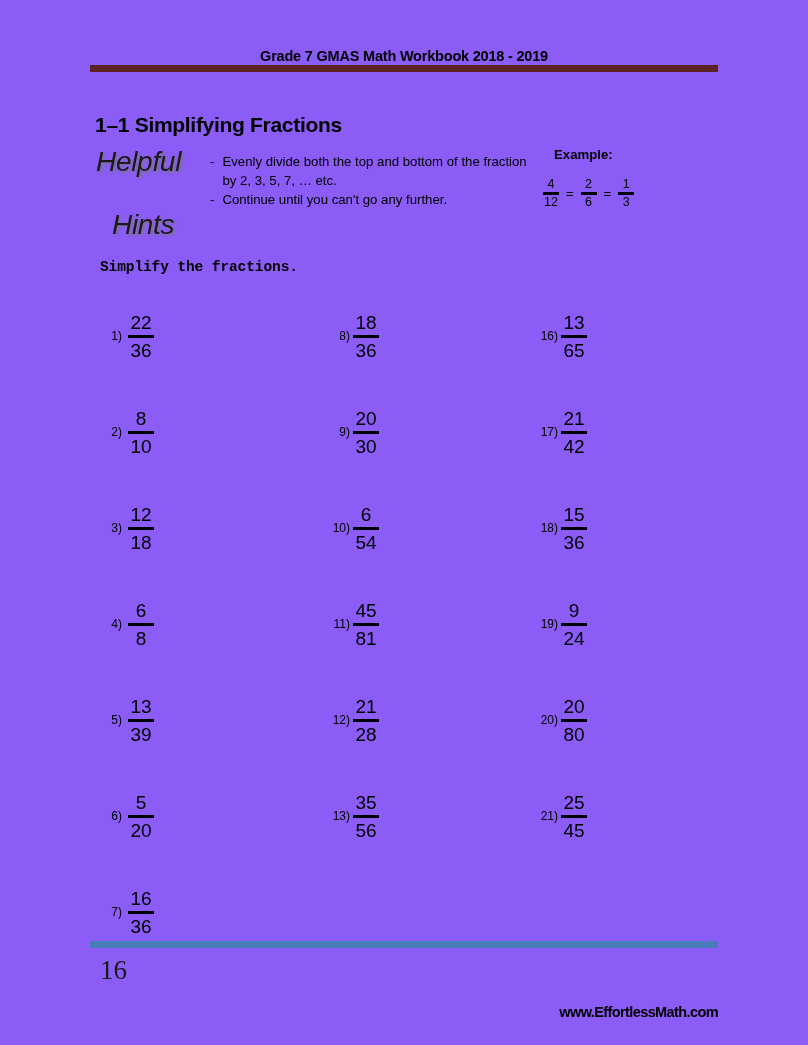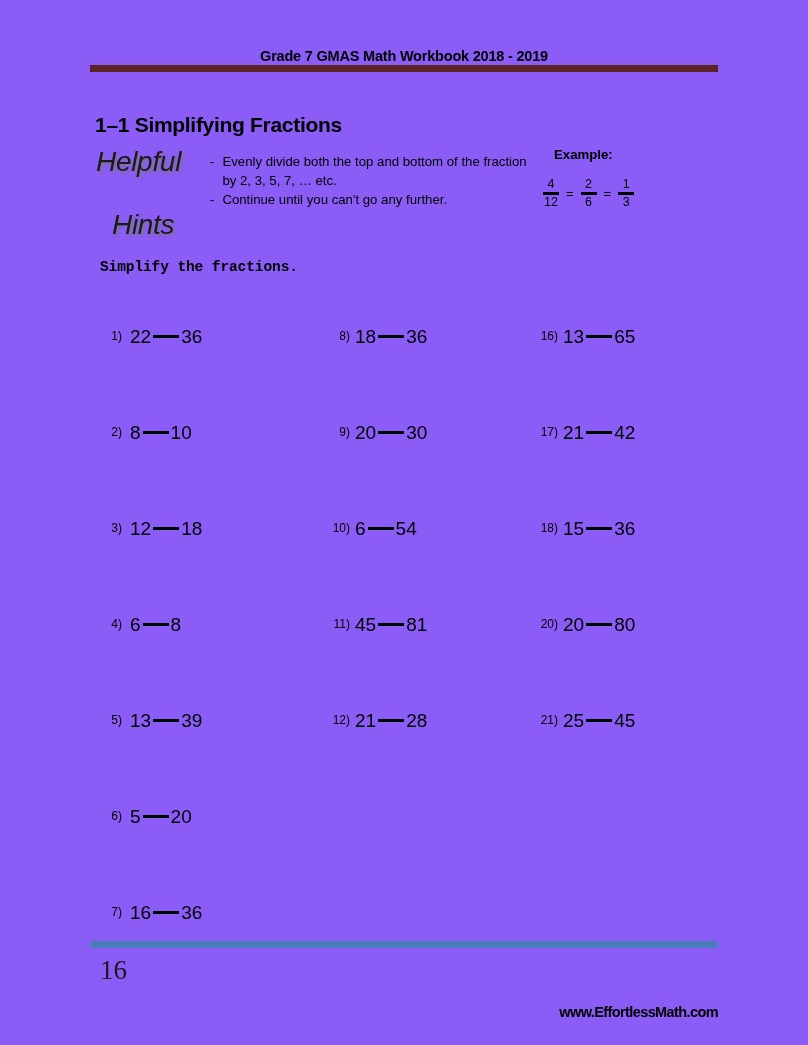--- a/index.html
+++ b/index.html
@@ -159,21 +159,21 @@
     text-align: right;
     padding-right: 6px;
     flex: 0 0 auto;
   }
   .col-2 .problem .pnum,
   .col-3 .problem .pnum { width: 28px; padding-right: 3px; }
 
   
   .frac {
     display: inline-flex;
-    flex-direction: row;
+    flex-direction: column;
     align-items: center;
     line-height: 1.0;
     font-size: 19px;
   }
   .frac .num { padding: 0 2px; }
   .frac .bar {
     display: block;
     width: 100%;
     min-width: 26px;
     height: 3px;
@@ -351,20 +351,28 @@
         </span>
       </div>
       <div class="problem">
         <span class="pnum">12)</span>
         <span class="frac">
           <span class="num">21</span>
           <span class="bar"></span>
           <span class="den">28</span>
         </span>
       </div>
+      <div class="problem">
+        <span class="pnum">13)</span>
+        <span class="frac">
+          <span class="num">35</span>
+          <span class="bar"></span>
+          <span class="den">56</span>
+        </span>
+      </div>
     </div>
 
     <div class="col col-3">
       <div class="problem">
         <span class="pnum">16)</span>
         <span class="frac">
           <span class="num">13</span>
           <span class="bar"></span>
           <span class="den">65</span>
         </span>
@@ -376,20 +384,28 @@
           <span class="bar"></span>
           <span class="den">42</span>
         </span>
       </div>
       <div class="problem">
         <span class="pnum">18)</span>
         <span class="frac">
           <span class="num">15</span>
           <span class="bar"></span>
           <span class="den">36</span>
+        </span>
+      </div>
+      <div class="problem">
+        <span class="pnum">19)</span>
+        <span class="frac">
+          <span class="num">9</span>
+          <span class="bar"></span>
+          <span class="den">24</span>
         </span>
       </div>
       <div class="problem">
         <span class="pnum">20)</span>
         <span class="frac">
           <span class="num">20</span>
           <span class="bar"></span>
           <span class="den">80</span>
         </span>
       </div>

